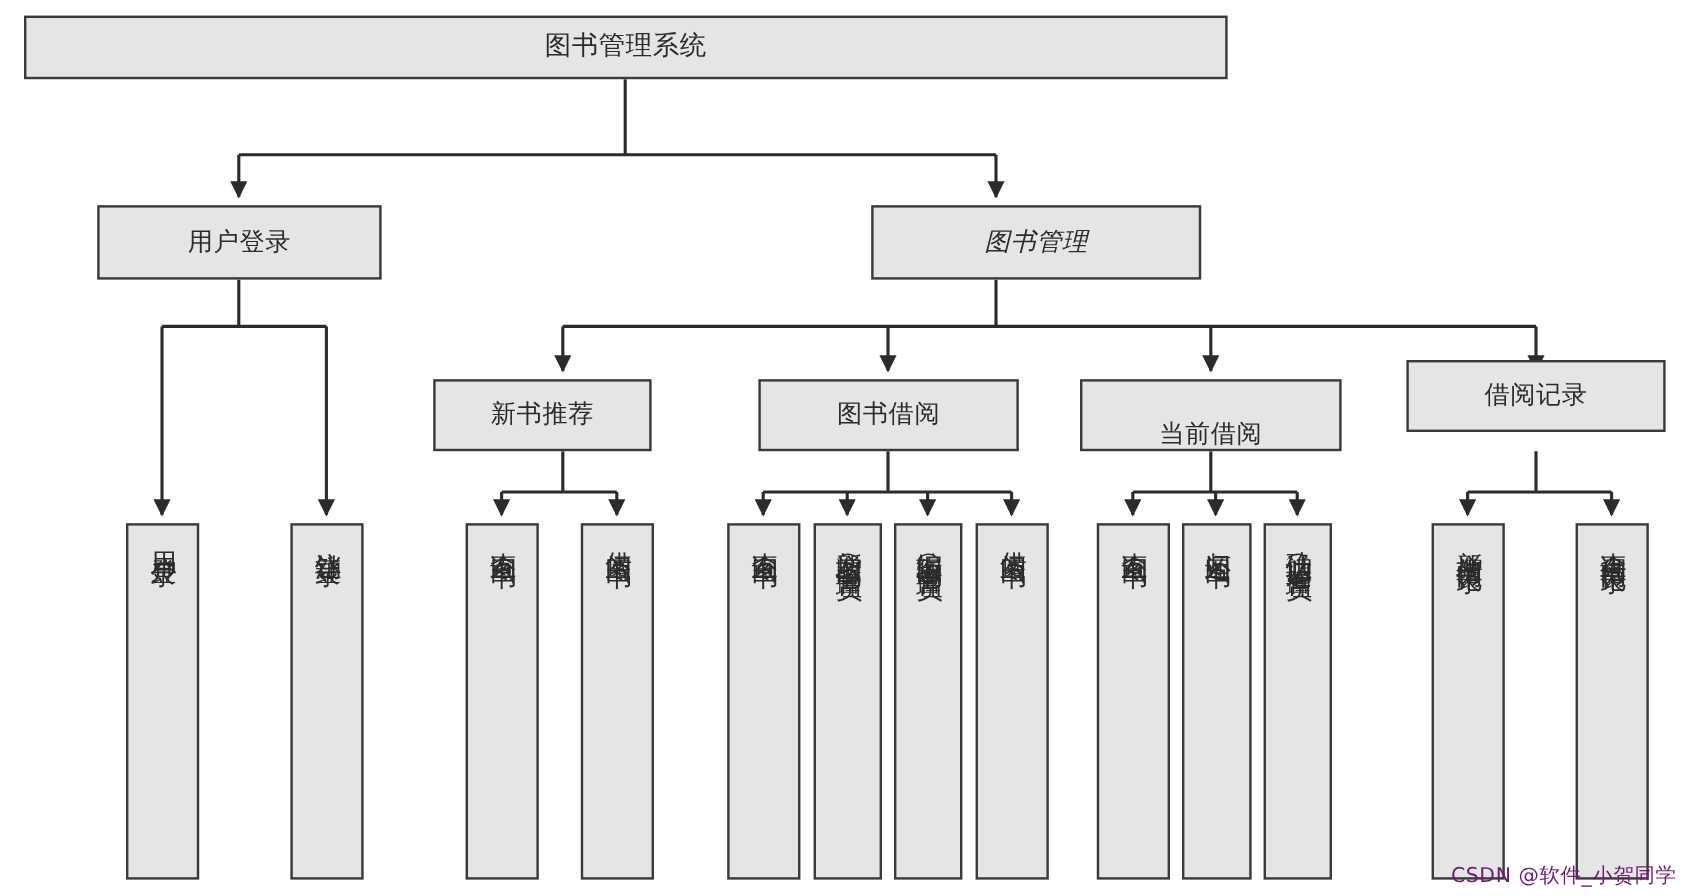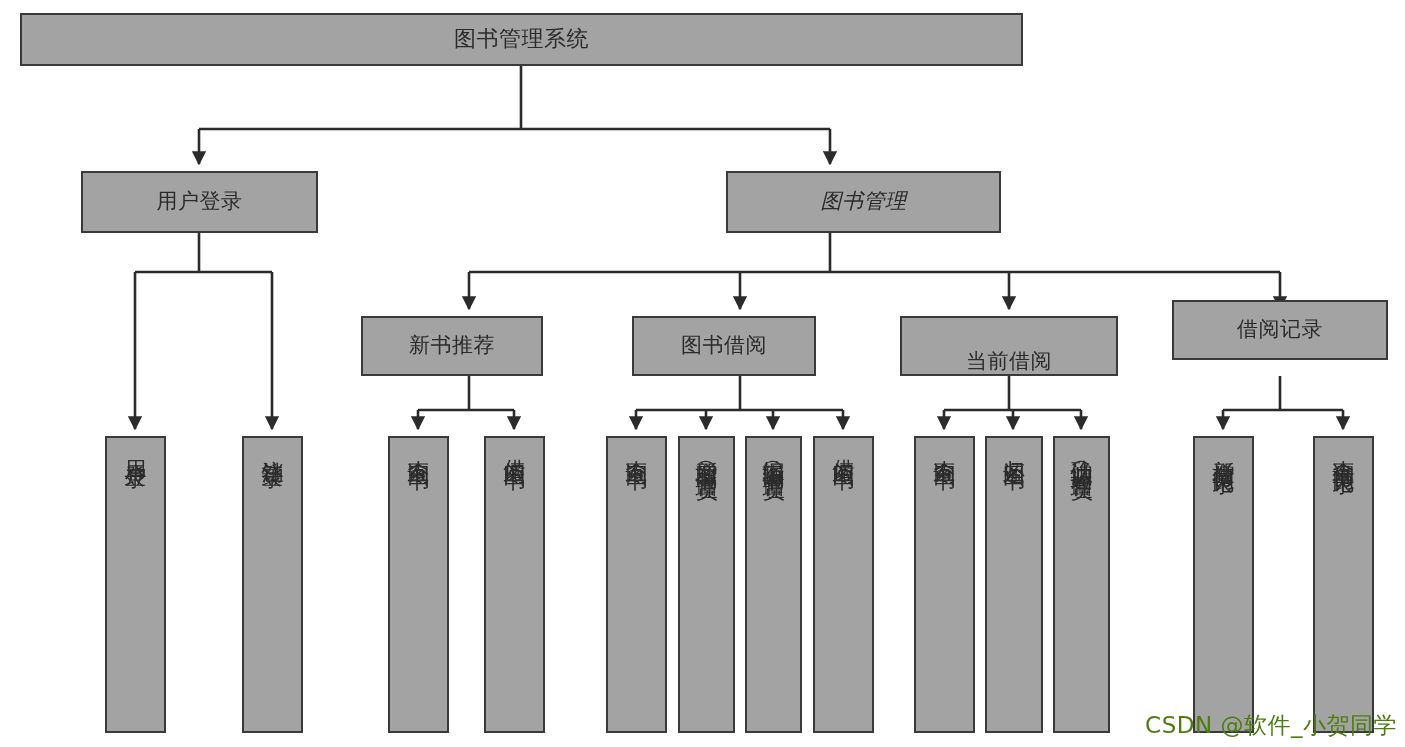--- a/index.html
+++ b/index.html
@@ -22,21 +22,21 @@
     position: absolute;
     left: 0;
     top: 0;
     width: 1405px;
     height: 747px;
     pointer-events: none;
   }
   .node {
     position: absolute;
     box-sizing: border-box;
-    background: #a3a3a3;
+    background: #e5e5e5;
     border: 2px solid #3a3a3a;
     display: flex;
     align-items: center;
     justify-content: center;
     color: #2b2b2b;
     z-index: 2;
   }
   .node .label {
     display: block;
     text-align: center;
@@ -61,22 +61,22 @@
     text-orientation: upright;
     font-size: 22px;
     line-height: 1.0;
     letter-spacing: 3px;
     white-space: nowrap;
   }
   .watermark {
     position: absolute;
     right: 8px;
     bottom: 6px;
-    font-size: 23px;
-    color: #4d7c0f;
+    font-size: 17px;
+    color: #701a75;
     letter-spacing: 0.5px;
     z-index: 5;
     white-space: nowrap;
   }
 </style>
 </head>
 <body>
 
 <div id="canvas">
 
@@ -139,21 +139,21 @@
   </div>
 
   <div class="node h" style="left:726px; top:171px; width:275px; height:62px;font-style:italic;">
     <span class="label">图书管理</span>
   </div>
 
   <div class="node h" style="left:361px; top:316px; width:182px; height:60px;">
     <span class="label">新书推荐</span>
   </div>
 
-  <div class="node h" style="left:632px; top:316px; width:184px; height:60px;">
+  <div class="node h" style="left:632px; top:316px; width:217px; height:60px;">
     <span class="label">图书借阅</span>
   </div>
 
   <div class="node h" style="left:900px; top:316px; width:218px; height:60px;align-items:flex-end;">
     <span class="label">当前借阅</span>
   </div>
 
   <div class="node h" style="left:1172px; top:300px; width:216px; height:60px;">
     <span class="label">借阅记录</span>
   </div>

